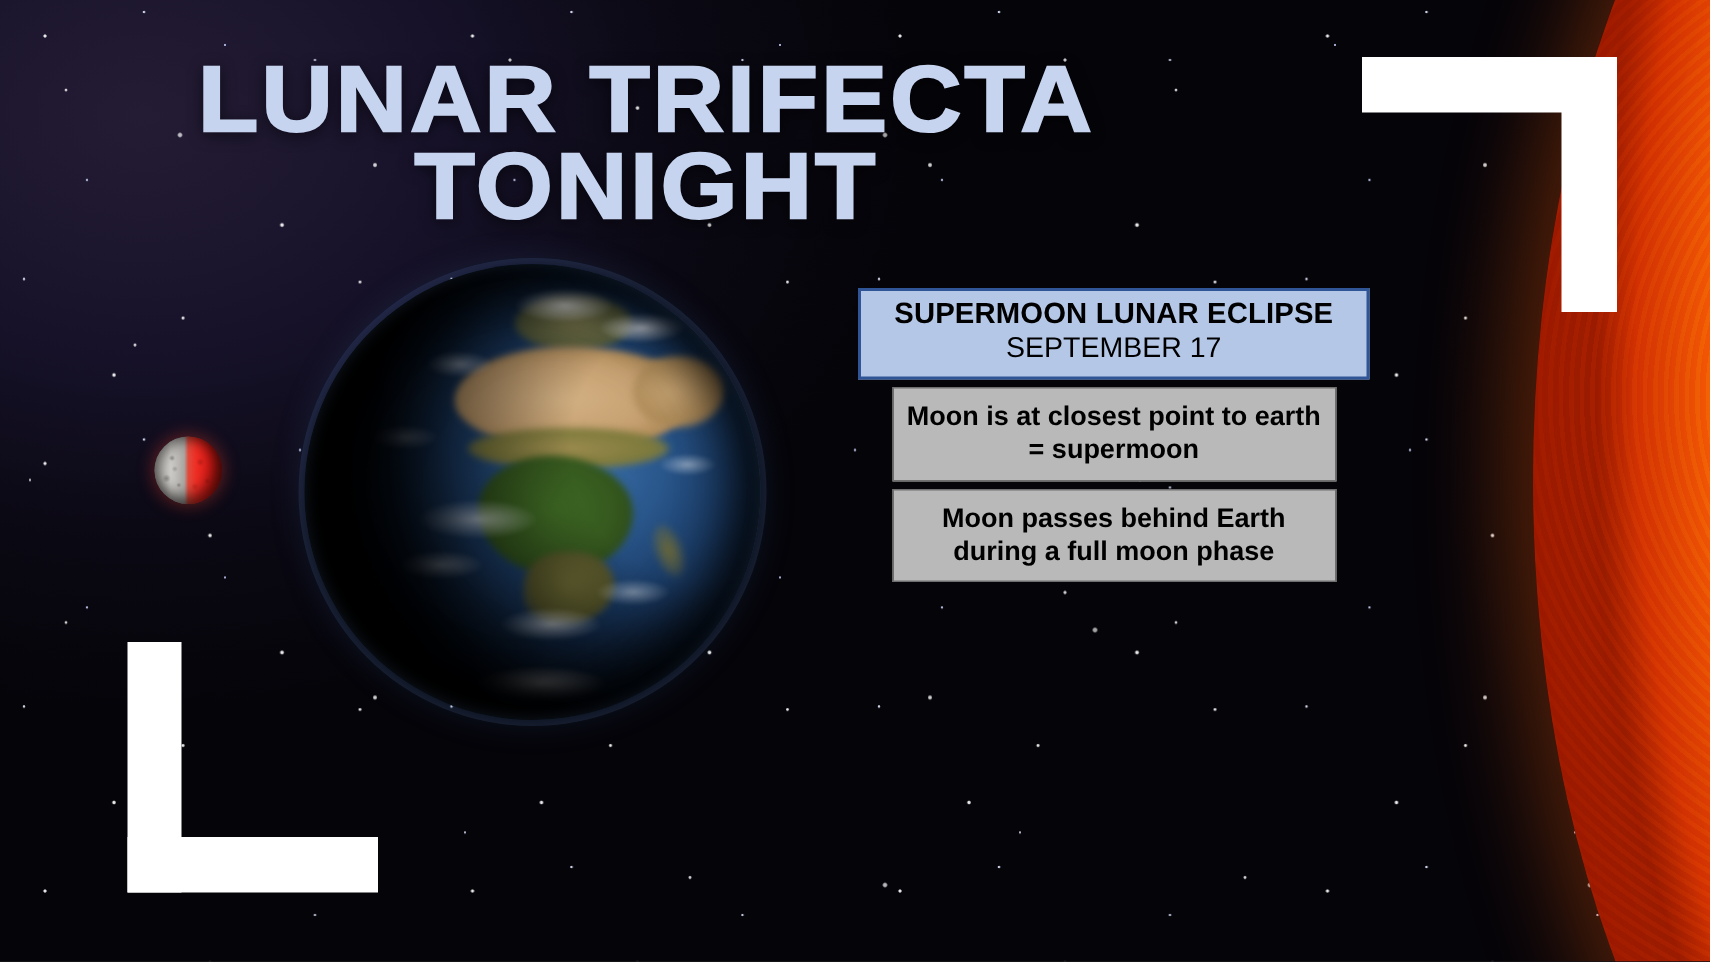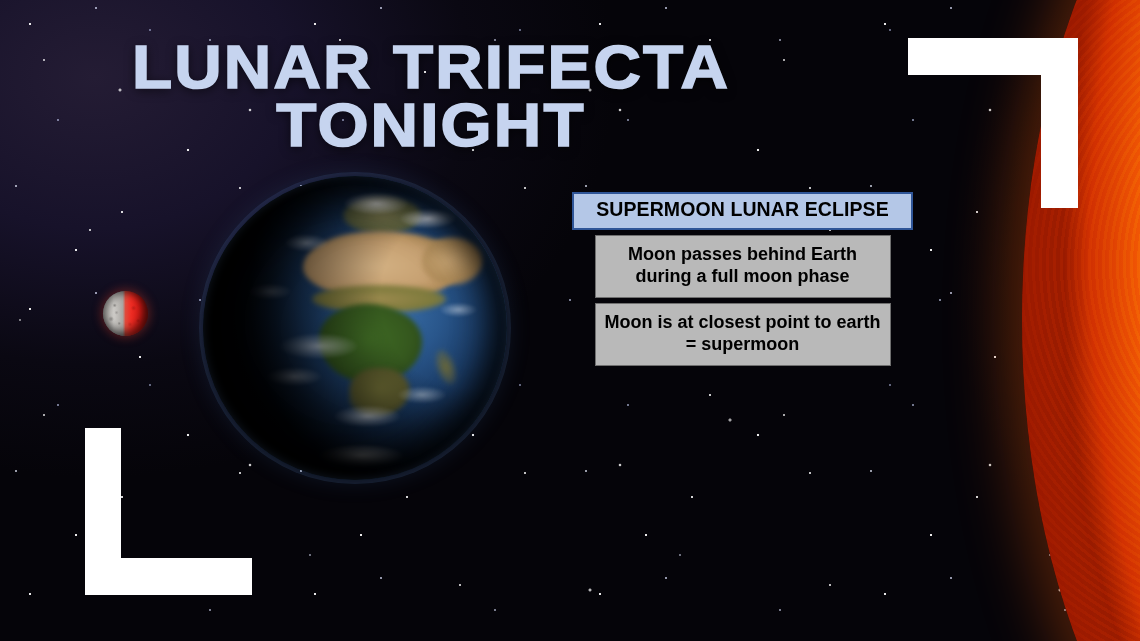--- a/index.html
+++ b/index.html
@@ -405,18 +405,19 @@
   <div class="bracket br-bl-h"></div>
 
   <div class="headline">
     <span class="line1">LUNAR TRIFECTA</span>
     <span class="line2">TONIGHT</span>
   </div>
 
   <div class="info-panel">
     <div class="info-header">
       <span class="title">SUPERMOON LUNAR ECLIPSE</span>
+      <span class="date">SEPTEMBER 17</span>
     </div>
+    <div class="fact-box">Moon is at closest point to earth = supermoon</div>
     <div class="fact-box">Moon passes behind Earth during a full moon phase</div>
-    <div class="fact-box">Moon is at closest point to earth = supermoon</div>
   </div>
 
 </div>
 
 </body></html>

